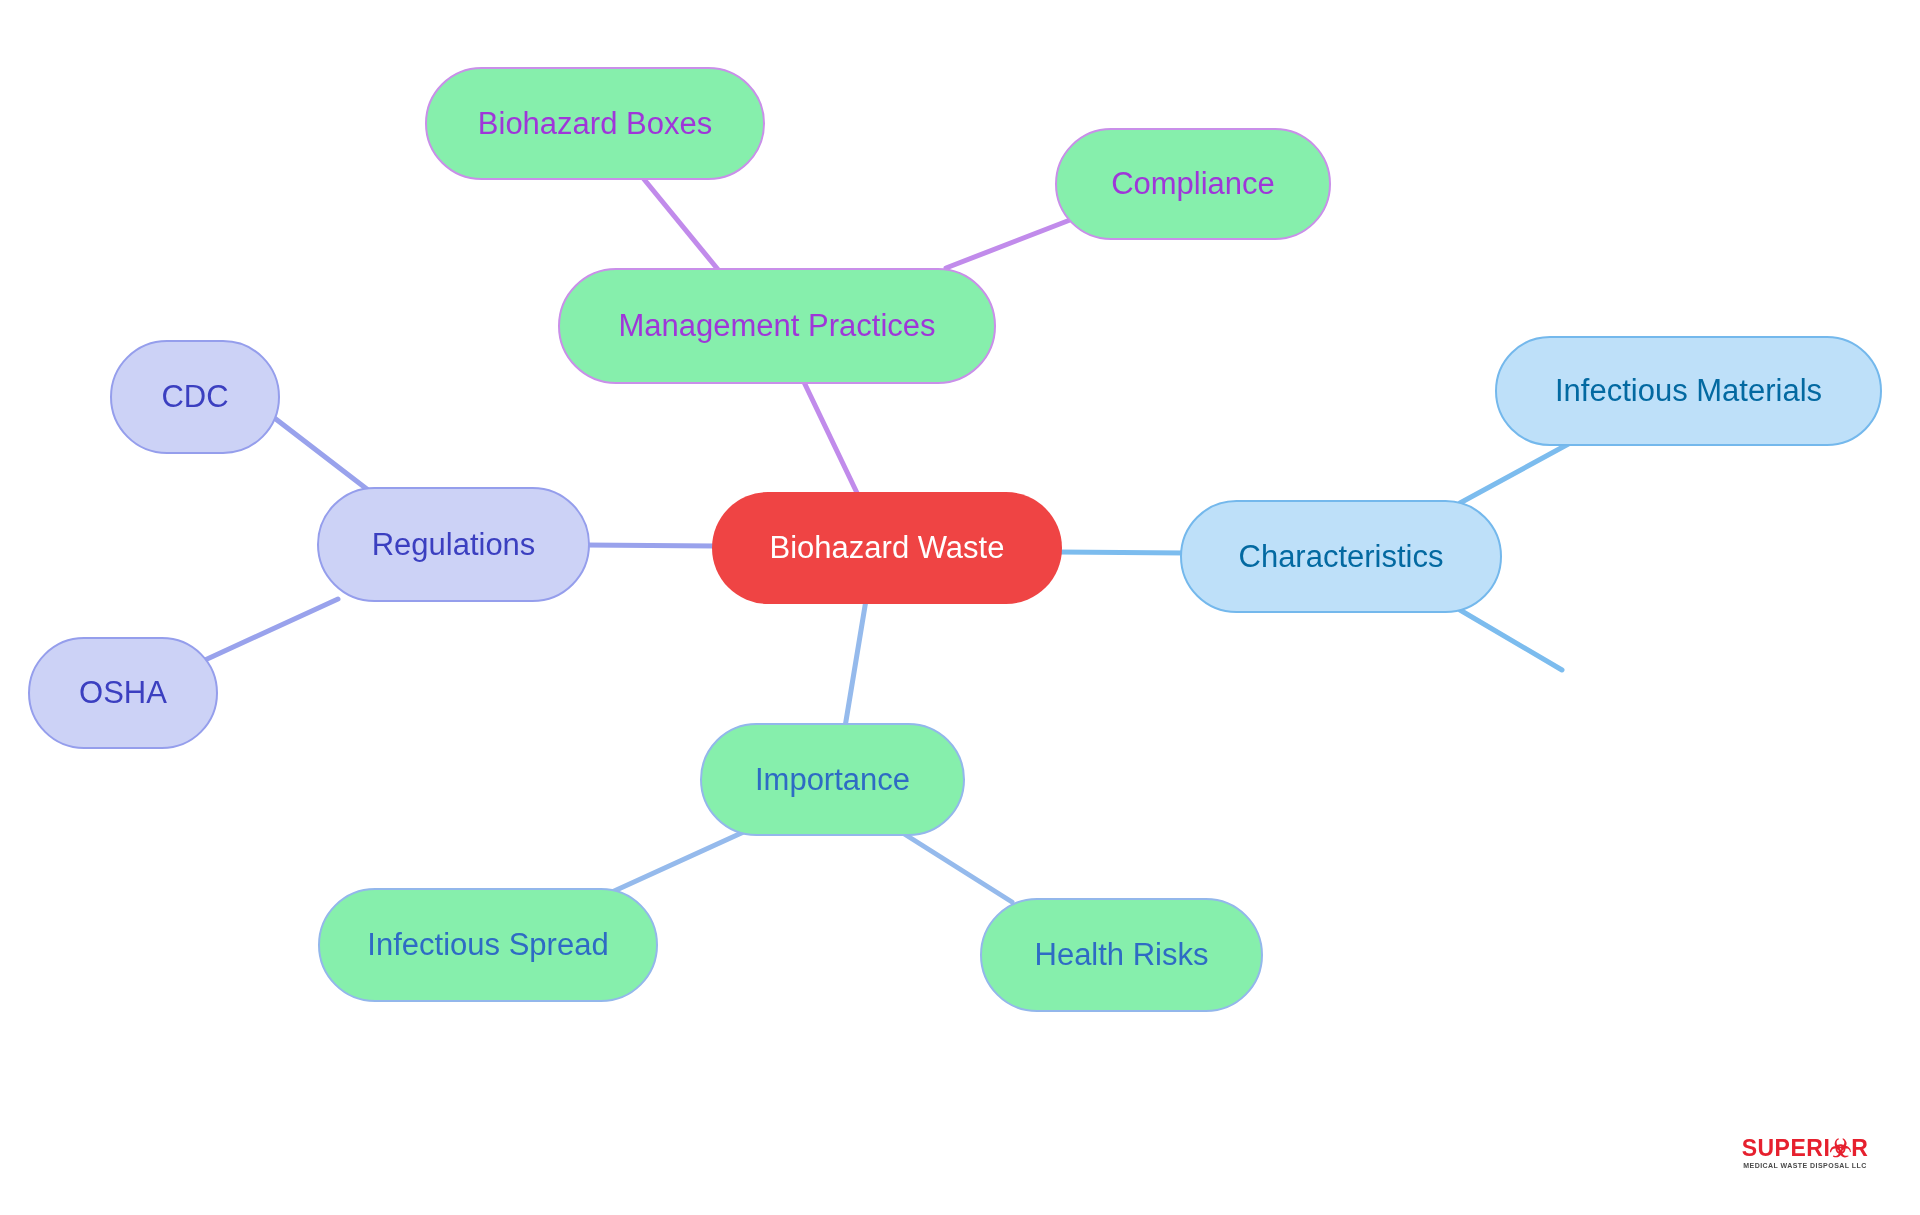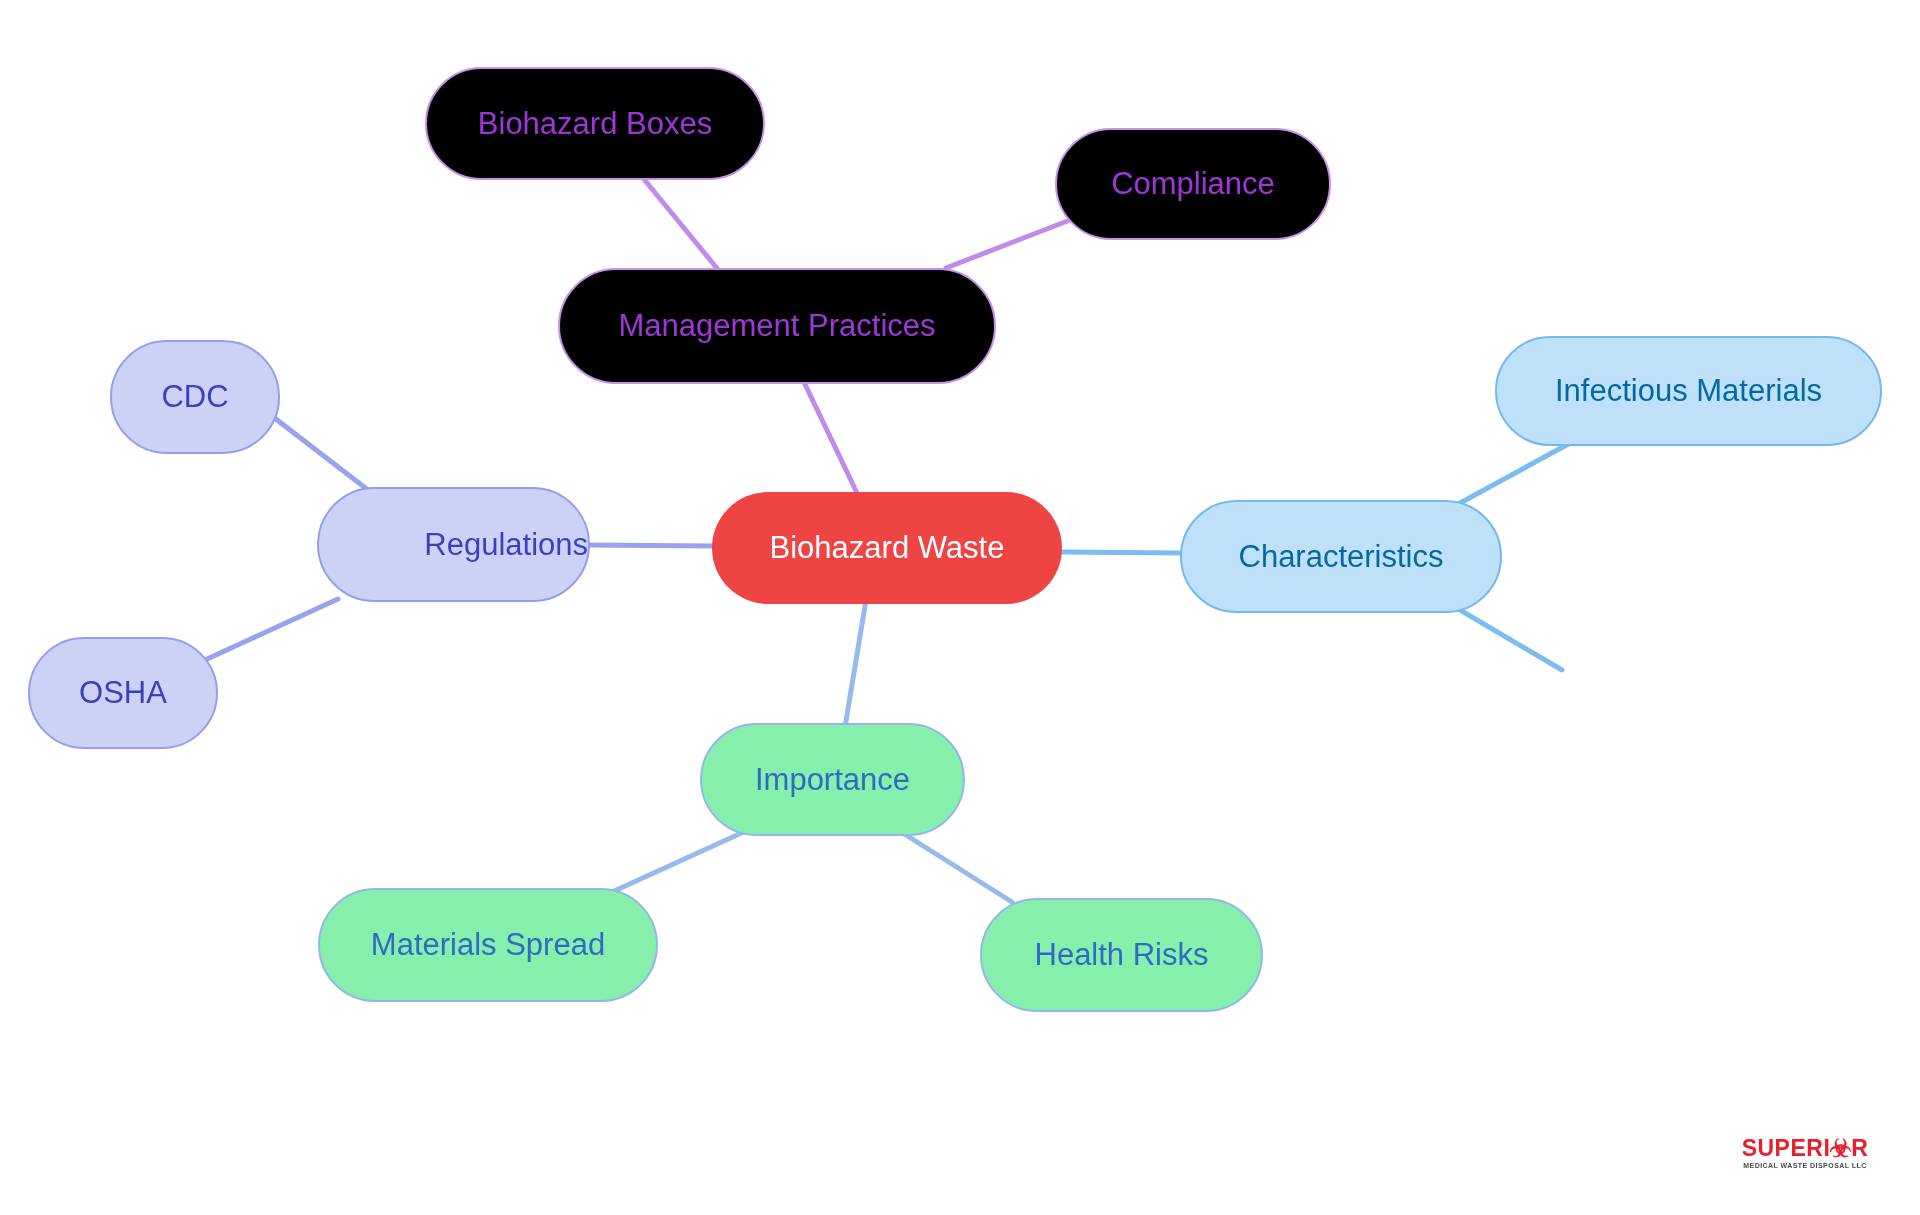--- a/index.html
+++ b/index.html
@@ -16,31 +16,31 @@
 
   .node {
     position:absolute; box-sizing:border-box;
     display:flex; align-items:center; justify-content:center;
     border-radius:60px; font-size:31px; font-weight:500;
     border:2.5px solid transparent; white-space:nowrap;
   }
   .node-center {
     background:#ef4444; color:#ffffff; border:none;
   }
-  .family-purple     { background:#000000; border-color:#C98FE9; color:#9F36D9; }
+  .family-purple     { background:#86efac; border-color:#C98FE9; color:#9F36D9; }
   .family-periwinkle { background:#CCD2F6; border-color:#959EEC; color:#3B3FC0; }
   .family-sky        { background:#BEE0F9; border-color:#74B8EC; color:#0369a1; }
   .family-azure      { background:#86efac; border-color:#93B7EB; color:#2E6BC4; }
 
   
   .n-center        { left:712px;  top:492px; width:350px; height:112px; }
   .n-management    { left:558px;  top:268px; width:438px; height:116px;text-align:center; }
   .n-boxes         { left:425px;  top:67px;  width:340px; height:113px; }
   .n-compliance    { left:1055px; top:128px; width:276px; height:112px; }
-  .n-regulations   { left:317px;  top:487px; width:273px; height:115px;justify-content:flex-end; }
+  .n-regulations   { left:317px;  top:487px; width:273px; height:115px; }
   .n-cdc           { left:110px;  top:304px; width:170px; height:114px;margin-top:36px; }
   .n-osha          { left:28px;   top:637px; width:190px; height:112px; }
   .n-characteristics { left:1180px; top:500px; width:322px; height:113px; }
   .n-infectious    { left:1495px; top:336px; width:387px; height:110px; }
   .n-contaminated  { left:1494px; top:666px; width:406px; height:111px; }
   .n-importance    { left:700px;  top:723px; width:265px; height:113px; }
   .n-spread        { left:318px;  top:888px; width:340px; height:114px; }
   .n-health        { left:980px;  top:898px; width:283px; height:114px; }
 
   .watermark {
@@ -108,21 +108,21 @@
     <span>Characteristics</span>
   </div>
   <div class="node family-sky n-infectious">
     <span>Infectious Materials</span>
   </div>
 
   <div class="node family-azure n-importance">
     <span>Importance</span>
   </div>
   <div class="node family-azure n-spread">
-    <span>Materials Spread</span>
+    <span>Infectious Spread</span>
   </div>
   <div class="node family-azure n-health">
     <span>Health Risks</span>
   </div>
 
   <div class="watermark">
     <div class="brand">
         <span>SUPERI</span>
         <span class="bio-glyph">☣</span>
         <span>R</span>

